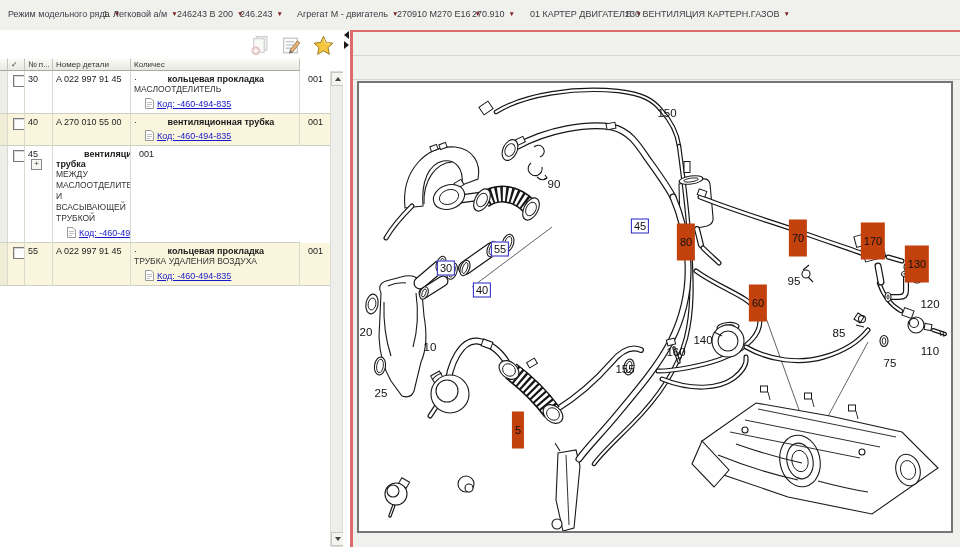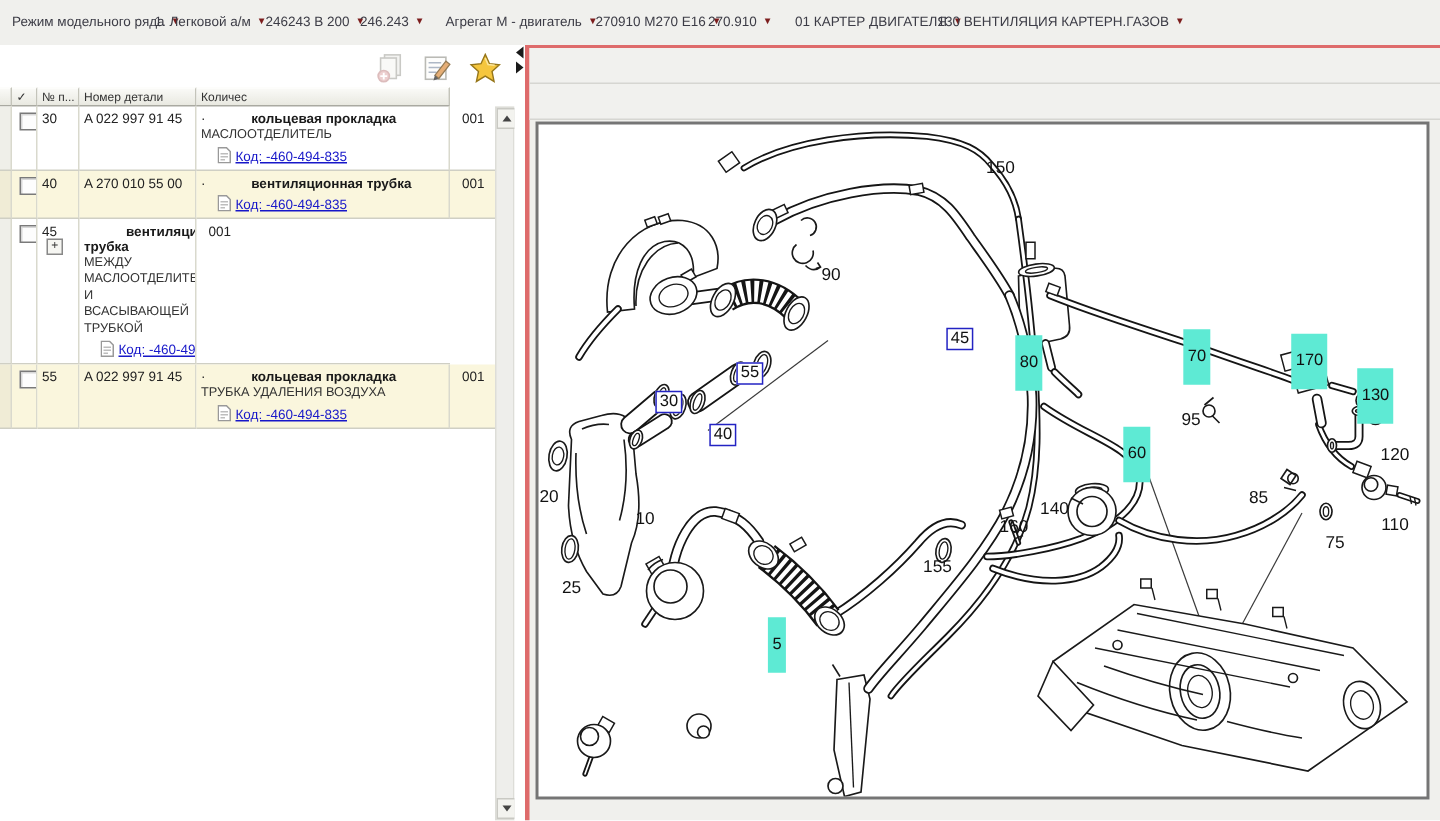--- a/index.html
+++ b/index.html
@@ -56,21 +56,21 @@
   #band1{top:0;height:23px;}
   #band2{top:24px;height:23px;}
   #canvas{position:absolute;left:4px;top:49px;width:596px;height:452px;border:2px solid #757575;
           background:#fff;box-sizing:border-box;}
   #art{position:absolute;left:0;top:0;}
   #labels{position:absolute;left:0;top:0;width:592px;height:448px;margin-top:12px;}
   .dlabel{position:absolute;transform:translate(-50%,-50%);font-size:11px;color:#111;
           white-space:nowrap;line-height:13px;}
   .dlabel.plain{font-size:11.5px;}
   .dlabel.blue-box{border:1px solid #2323c3;background:#fff;padding:0 2px;}
-  .dlabel.gray-box{background:#5eead4;padding:12px 3px;}
+  .dlabel.gray-box{background:#c2410c;padding:12px 3px;}
 </style>
 </head>
 <body>
 
 <div id="topbar">
     <span class="tb-item" style="left: 8px;"><span>Режим модельного ряда</span><span class="tb-arrow">▼</span></span>
     <span class="tb-item" style="left: 103px;"><span>1. Легковой а/м</span><span class="tb-arrow">▼</span></span>
     <span class="tb-item" style="left: 177px;"><span>246243 В 200</span><span class="tb-arrow">▼</span></span>
     <span class="tb-item" style="left: 240px;"><span>246.243</span><span class="tb-arrow">▼</span></span>
     <span class="tb-item" style="left: 297px;"><span>Агрегат М - двигатель</span><span class="tb-arrow">▼</span></span>
@@ -364,20 +364,20 @@
         <div class="dlabel gray-box" style="left: 514px; top: 146px;">170</div>
         <div class="dlabel gray-box" style="left: 558px; top: 169px;">130</div>
         <div class="dlabel plain" style="left: 435px; top: 186px;">95</div>
         <div class="dlabel gray-box" style="left: 399px; top: 208px;">60</div>
         <div class="dlabel plain" style="left: 571px; top: 209px;">120</div>
         <div class="dlabel plain" style="left: 344px; top: 245px;">140</div>
         <div class="dlabel plain" style="left: 480px; top: 238px;">85</div>
         <div class="dlabel plain" style="left: 571px; top: 256px;">110</div>
         <div class="dlabel plain" style="left: 531px; top: 268px;">75</div>
         <div class="dlabel plain" style="left: 317px; top: 257px;">160</div>
-        <div class="dlabel plain" style="left: 266px; top: 284px;">155</div>
+        <div class="dlabel plain" style="left: 266px; top: 274px;">155</div>
         <div class="dlabel plain" style="left: 7px; top: 237px;">20</div>
         <div class="dlabel plain" style="left: 71px; top: 252px;">10</div>
         <div class="dlabel plain" style="left: 22px; top: 298px;">25</div>
         <div class="dlabel gray-box" style="left: 159px; top: 335px;">5</div>
       </div>
   </div>
 </div>
 
 </body></html>

